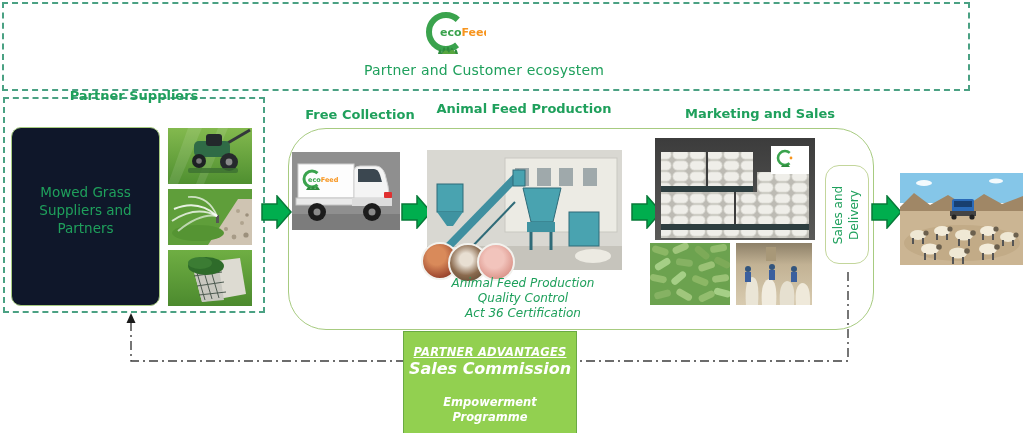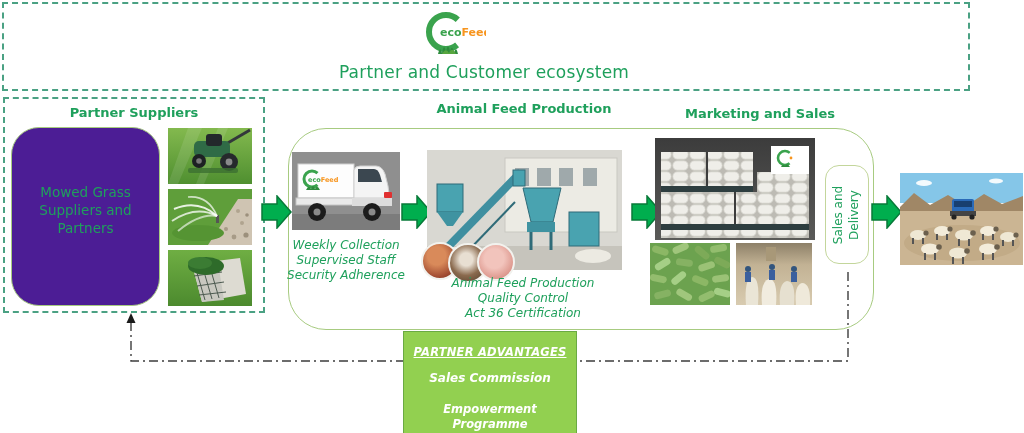--- a/index.html
+++ b/index.html
@@ -7,46 +7,46 @@
     position:relative; width:1024px; height:433px; overflow:hidden;
     font-family:"DejaVu Sans","Liberation Sans",sans-serif; background:#fff;
   }
   .abs { position:absolute; }
   .prelines { white-space:pre-line; }
 
   
   .dash-frame { border:2px dashed #4aa183; background:transparent; }
 
   
-  .eco-title { color:#1fa05c; font-size:17px; letter-spacing:.2px; text-align:center; }
+  .eco-title { color:#1fa05c; font-size:14px; letter-spacing:.2px; text-align:center; }
   .sec-heading { color:#1fa05c; font-size:13px; font-weight:bold; text-align:center; }
 
   
   .soft-box { border:1.6px solid #a7cb80; border-radius:38px; background:#fff; }
-  .soft-card { border:1.6px solid #a7cb80; border-radius:28px; background:#4c1d95; }
+  .soft-card { border:1.6px solid #a7cb80; border-radius:10px; background:#0f172a; }
   .caption { color:#1fa05c; font-size:12px; font-style:italic; text-align:center; line-height:1.25; }
   .card-text { color:#1fa05c; font-size:13.5px; text-align:center; line-height:1.35; }
 
   
   .vert-box { border:1.6px solid #c3d69b; border-radius:14px; background:#fff; }
   .vert-text {
     position:absolute; left:50%; top:50%;
     transform:translate(-50%,-50%) rotate(-90deg);
     color:#1fa05c; font-size:12px; text-align:center; line-height:1.3;
     white-space:pre-line; width:95px;
   }
 
   
   .adv-box {
     background:#92d050; border:1px solid #6aaa43;
     color:#ffffff; text-align:center; font-style:italic; font-weight:bold;
     z-index:3;
   }
   .adv-title { font-size:11.5px; text-decoration:underline; margin-top:13px; letter-spacing:.2px; }
-  .adv-item0 { font-size:12px; margin-top:12px; }
+  .adv-item0 { font-size:16px; }
   .adv-group { font-size:11.5px; margin-top:17px; line-height:1.3; }
 
   .photo { display:block; }
   .round-photo { border-radius:50%; border:2px solid #f2f2ee; box-sizing:border-box; }
 
   svg { display:block; }
   .connector { pointer-events:none; z-index:2; }
 </style>
 </head>
 <body>
@@ -67,21 +67,21 @@
   </div>
 
   <div class="abs eco-title" style="left:2px; top:62px; width:964px;">Partner and Customer ecosystem</div>
 
   <svg class="abs connector" style="left:0; top:0;" width="1024" height="433">
     <polyline points="848,272 848,361 131,361 131,319" fill="none" stroke="#3d3d3d" stroke-width="1.4" stroke-dasharray="9 4 2 4"></polyline>
     <polygon points="126.5,323 135.5,323 131,313" fill="#1a1a1a"></polygon>
   </svg>
 
   <div class="abs dash-frame" style="left:3px; top:97px; width:258px; height:212px;"></div>
-  <div class="abs sec-heading" style="left:3px; top:105px; width:262px;">Partner Suppliers</div>
+  <div class="abs sec-heading" style="left:3px; top:88px; width:262px;">Partner Suppliers</div>
 
   <div class="abs soft-card" style="left:11px; top:127px; width:147px; height:177px;">
     <div class="card-text prelines" style="margin-top:55px;">Mowed Grass
 Suppliers and
 Partners</div>
   </div>
 
   <div class="abs" style="left:168px; top:128px;">
     <svg class="photo" width="84" height="56" viewBox="0 0 84 56">
       <defs>
@@ -140,20 +140,21 @@
         <line x1="29" y1="36" x2="56" y2="32"></line>
           <line x1="31" y1="45" x2="58" y2="42"></line>
       </g>
       <ellipse cx="38" cy="16" rx="18" ry="9" fill="#2e6b2a"></ellipse>
       <ellipse cx="32" cy="13" rx="12" ry="6" fill="#3b7c33"></ellipse>
     </svg>
   </div>
 
   <div class="abs soft-box" style="left:288px; top:128px; width:584px; height:200px;"></div>
 
+  <div class="abs sec-heading" style="left:290px; top:107px; width:140px;">Free Collection</div>
   <div class="abs sec-heading" style="left:434px; top:101px; width:180px;">Animal Feed Production</div>
   <div class="abs sec-heading" style="left:680px; top:106px; width:160px;">Marketing and Sales</div>
 
   <svg class="abs" style="left:261px; top:195px;" width="31" height="34" viewBox="0 0 31 34">
     <polygon points="1,9 16,9 16,1 30,17 16,33 16,25 1,25" fill="#00ae4e" stroke="#077a38" stroke-width="1.5"></polygon>
   </svg>
   <svg class="abs" style="left:401px; top:195px;" width="31" height="34" viewBox="0 0 31 34">
     <polygon points="1,9 16,9 16,1 30,17 16,33 16,25 1,25" fill="#00ae4e" stroke="#077a38" stroke-width="1.5"></polygon>
   </svg>
   <svg class="abs" style="left:631px; top:195px;" width="31" height="34" viewBox="0 0 31 34">
@@ -177,23 +178,20 @@
       <path d="M62 18 Q63 14 68 14 L84 14 Q90 14 93 22 L96 34 Q97 40 97 46 L62 46 Z" fill="#f4f4f4" stroke="#cfcfcf"></path>
       <path d="M66 17 L82 17 Q86 17 88 23 L90 30 L66 30 Z" fill="#3b4750"></path>
       <rect x="92" y="40" width="8" height="6" rx="1" fill="#e03030"></rect>
       <rect x="60" y="46" width="40" height="8" fill="#dcdcdc"></rect>
       <circle cx="25" cy="60" r="9" fill="#1c1c1c"></circle>
         <circle cx="25" cy="60" r="3.5" fill="#8a8a8a"></circle>
       <circle cx="80" cy="60" r="9" fill="#1c1c1c"></circle>
         <circle cx="80" cy="60" r="3.5" fill="#8a8a8a"></circle>
     </svg>
   </div>
-  <div class="abs caption prelines" style="left:286px; top:238px; width:120px;">Weekly Collection
-Supervised Staff
-Security Adherence</div>
 
   <div class="abs" style="left:427px; top:150px;">
     <svg class="photo" width="195" height="120" viewBox="0 0 195 120">
       <rect width="195" height="120" fill="#d9d8d2"></rect>
       <rect x="78" y="8" width="112" height="74" fill="#ecebe4" stroke="#c9c8c1"></rect>
       <rect x="88" y="18" width="14" height="18" fill="#9fa9ab"></rect>
       <rect x="110" y="18" width="14" height="18" fill="#9fa9ab"></rect>
       <rect x="132" y="18" width="14" height="18" fill="#9fa9ab"></rect>
       <rect x="156" y="18" width="14" height="18" fill="#9fa9ab"></rect>
       <rect x="0" y="96" width="195" height="24" fill="#c6c4bc"></rect>

